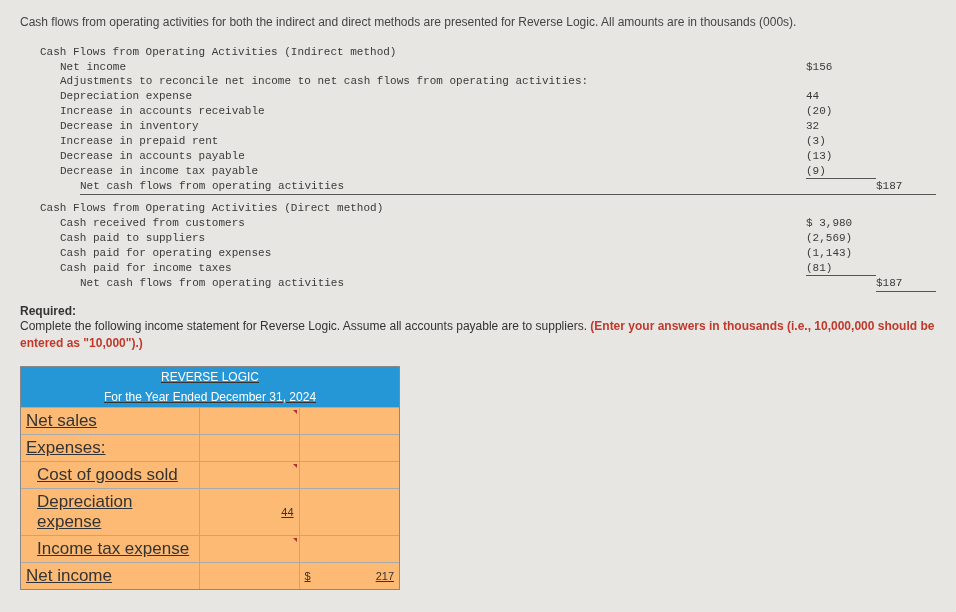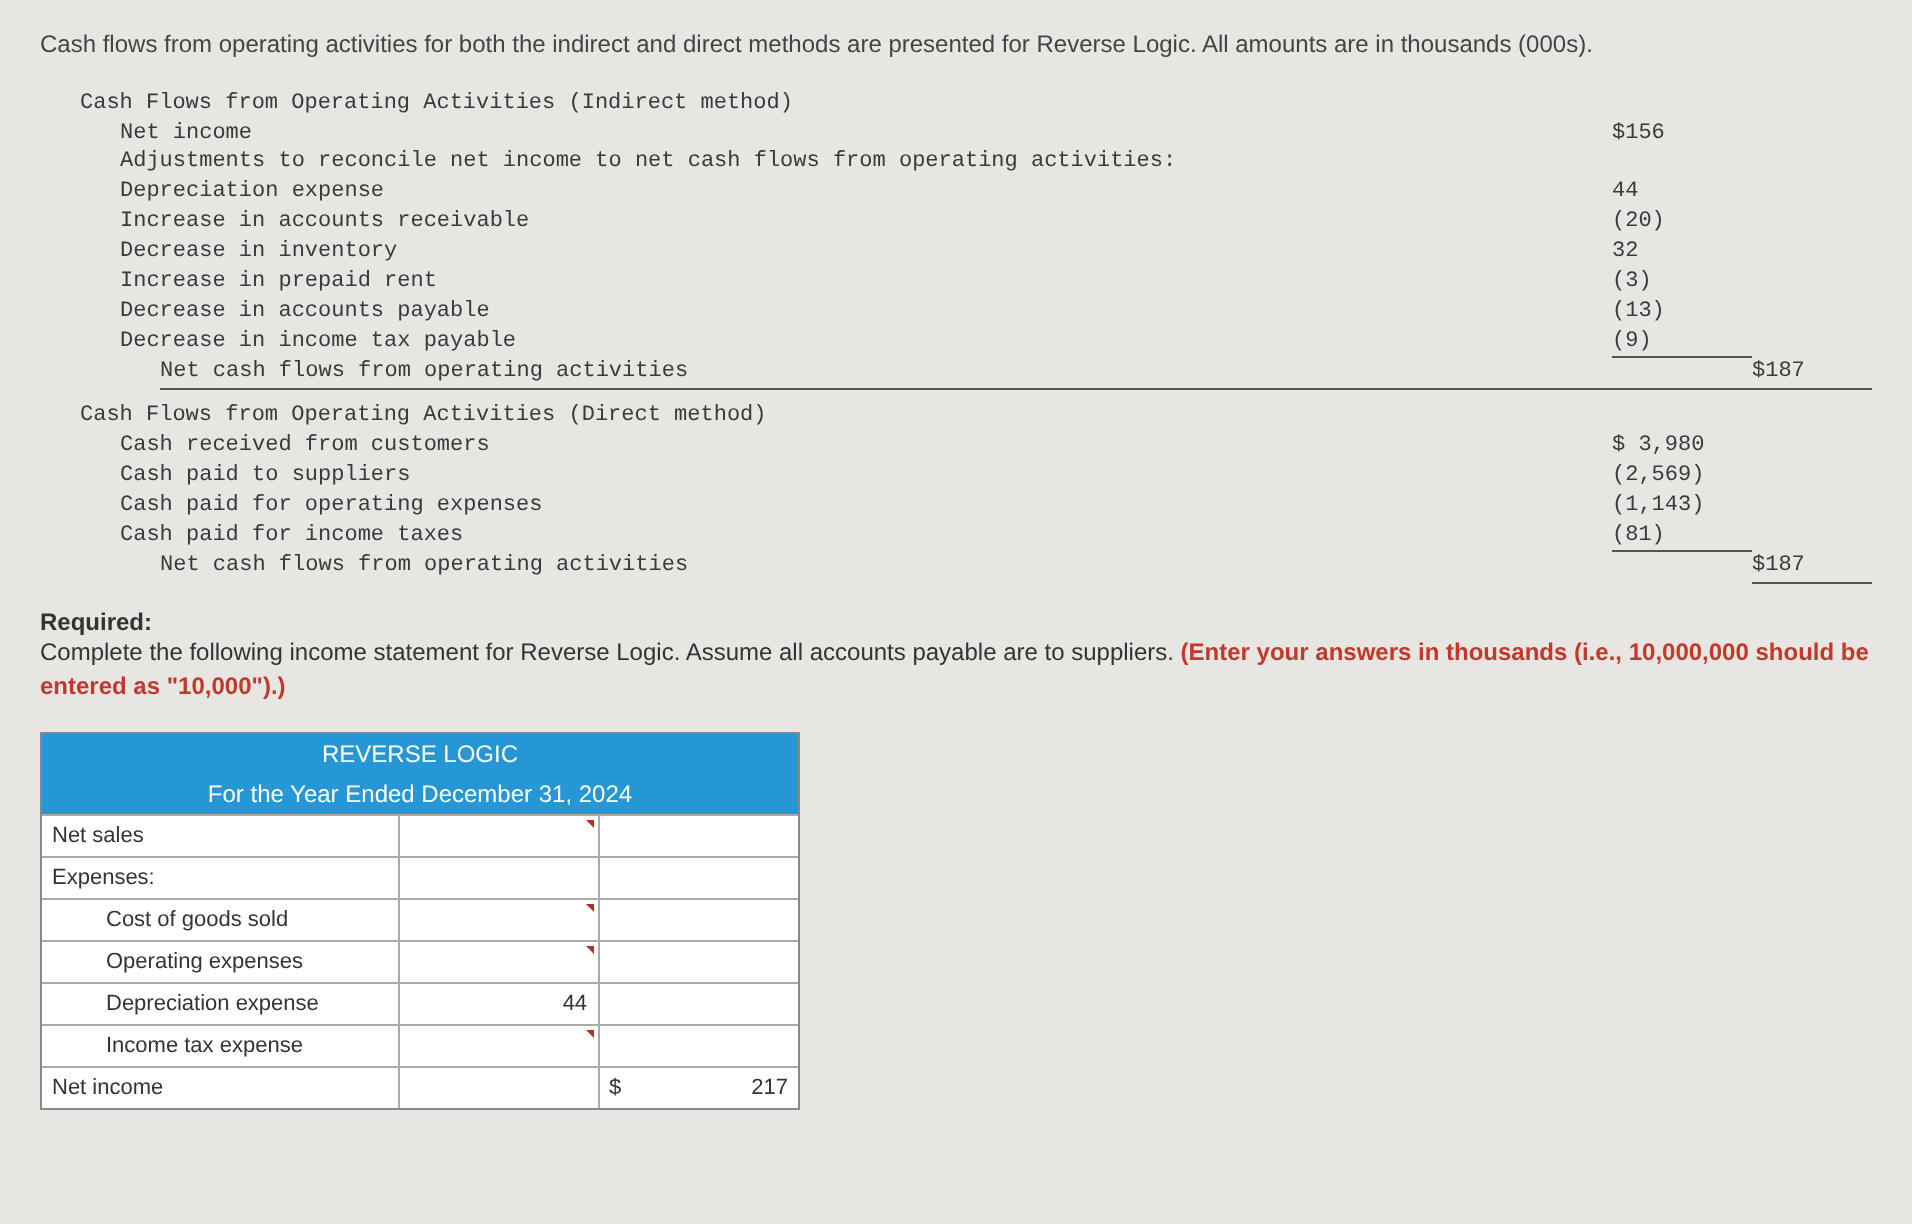--- a/index.html
+++ b/index.html
@@ -20,31 +20,31 @@
     .indent2 { padding-left: 40px; }
     .indent3 { padding-left: 60px; }
     .row { display: flex; }
     .row .label { flex: 1; }
     .row .val { width: 70px; text-align: left; padding-right: 6px; }
     .row .tot { width: 60px; text-align: left; padding-right: 10px; }
     .uline { border-bottom: 1px solid #555; }
     .required { font-weight: bold; font-size: 12px; margin-top: 12px; }
     .reqtext { font-size: 12px; line-height: 1.4; }
     .red { color: #c0392b; font-weight: bold; }
-    .table-wrap { margin-top: 14px; width: 380px; border: 1px solid #888; background: #ffffff; }
+    .table-wrap { margin-top: 14px; width: 380px; border: 1px solid #888; background: #fdba74; text-decoration: underline; }
     .th { background: #2596d6; color: #fff; text-align: center; font-size: 12px; padding: 3px 0; }
     .tr { display: flex; border-top: 1px solid #aaa; }
     .tr:first-child { border-top: none; }
     .tc { border-right: 1px solid #aaa; padding: 3px 5px; min-height: 20px; display: flex; align-items: center; }
     .tc:last-child { border-right: none; }
-    .c-label { width: 180px; font-size: 11px; }
+    .c-label { width: 180px; font-size: 17px; }
     .c-in1 { width: 100px; justify-content: flex-end; position: relative; }
     .c-in2 { width: 100px; justify-content: flex-end; }
     .tiny-tri { position: absolute; right: 2px; top: 2px; width: 0; height: 0; border-left: 4px solid transparent; border-top: 4px solid #b0302a; }
-    .pad-sub { padding-left: 32px; }
+    .pad-sub { padding-left: 16px; }
     .pad-sub2 { padding-left: 28px; }
     .dollar { margin-right: auto; }
   </style>
 </head>
 <body>
 
 <div class="intro">Cash flows from operating activities for both the indirect and direct methods are presented for Reverse Logic. All amounts are in thousands (000s).</div>
 
 <div class="mono mono-section">
   <div class="indent1">Cash Flows from Operating Activities (Indirect method)</div>
@@ -142,27 +142,20 @@
     <div class="tc c-in2"></div>
   </div>
   <div class="tr">
     <div class="tc c-label pad-sub">Cost of goods sold</div>
     <div class="tc c-in1">
         <span class="tiny-tri"></span>
       </div>
     <div class="tc c-in2"></div>
   </div>
   <div class="tr">
-    <div class="tc c-label pad-sub">Operating expenses</div>
-    <div class="tc c-in1">
-        <span class="tiny-tri"></span>
-      </div>
-    <div class="tc c-in2"></div>
-  </div>
-  <div class="tr">
     <div class="tc c-label pad-sub">Depreciation expense</div>
     <div class="tc c-in1">44</div>
     <div class="tc c-in2"></div>
   </div>
   <div class="tr">
     <div class="tc c-label pad-sub">Income tax expense</div>
     <div class="tc c-in1">
         <span class="tiny-tri"></span>
       </div>
     <div class="tc c-in2"></div>

